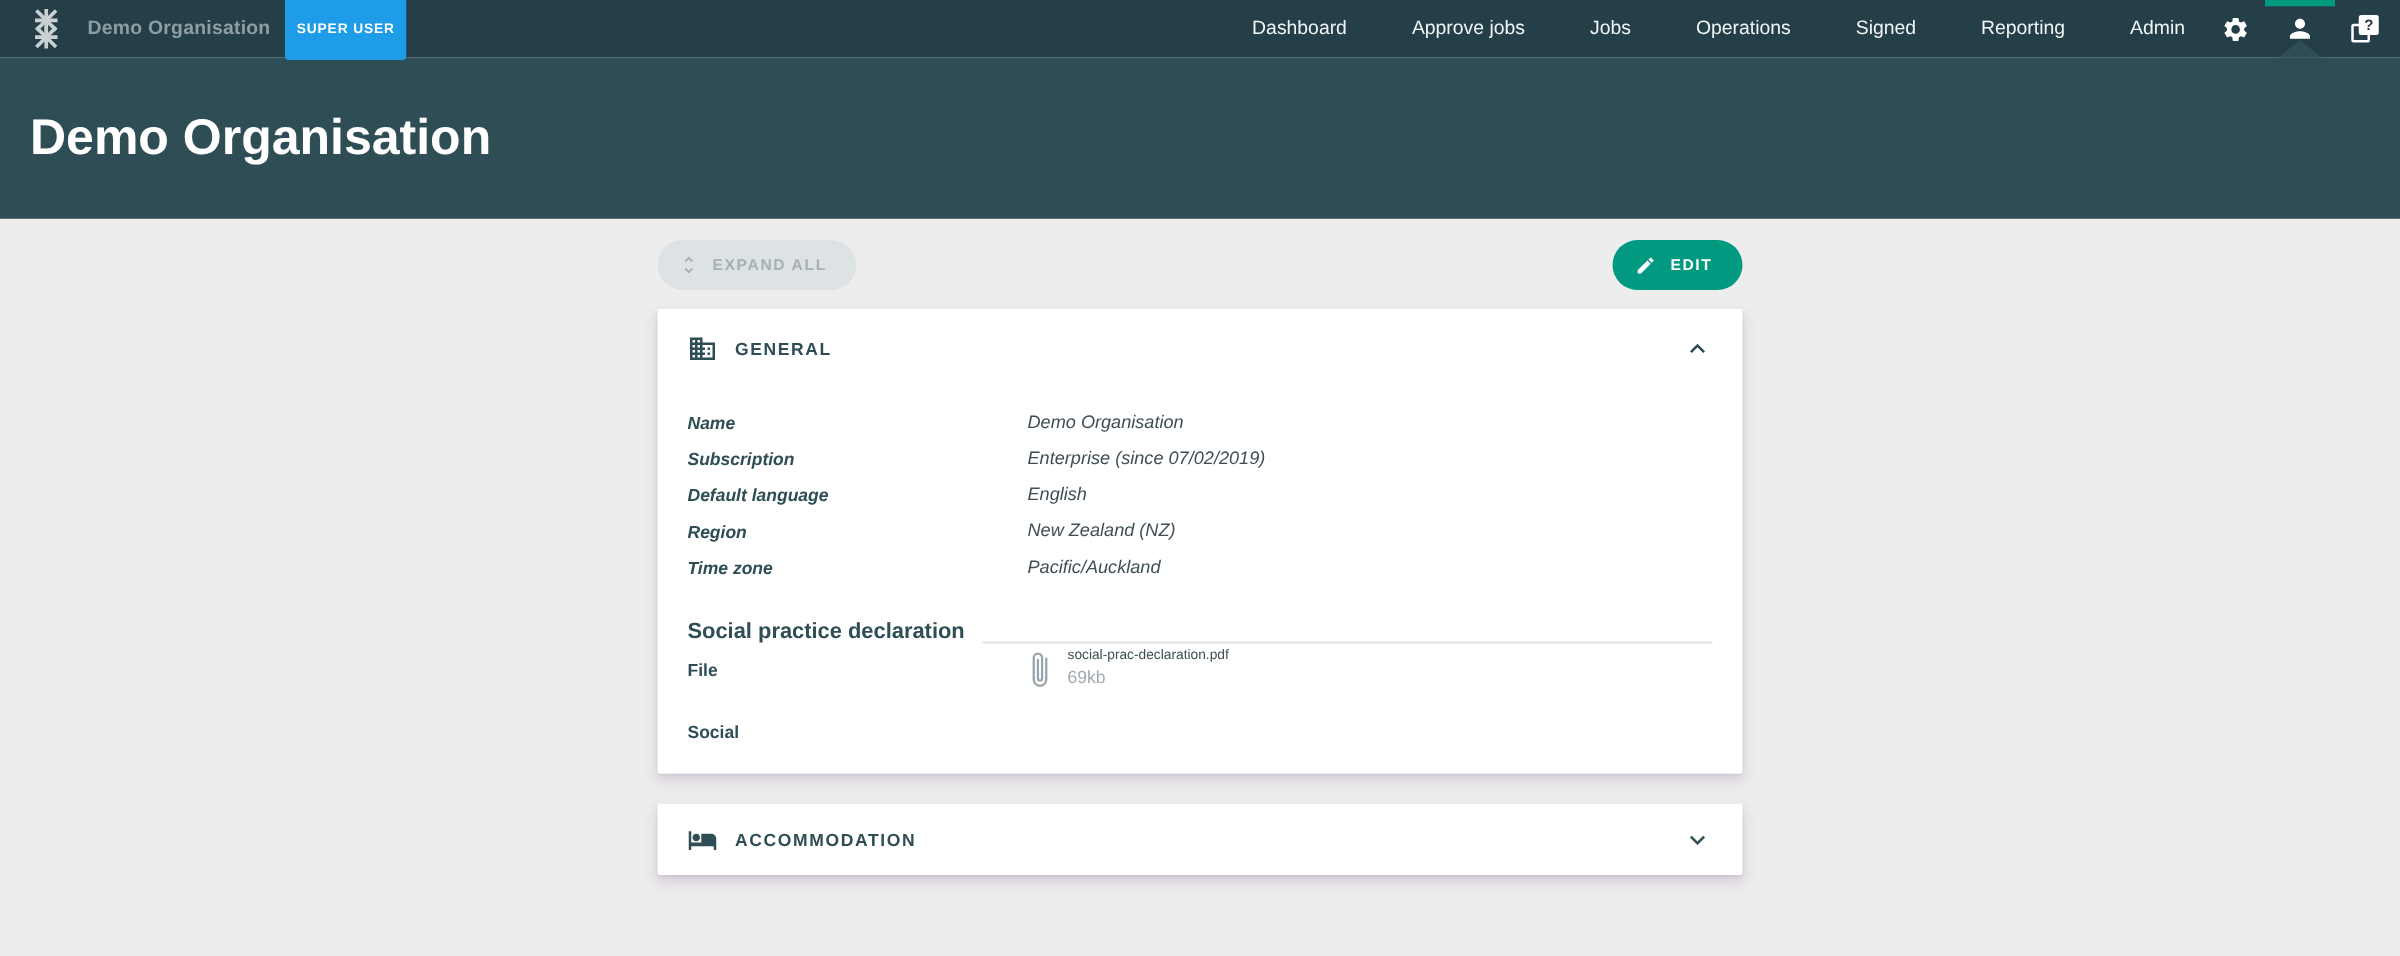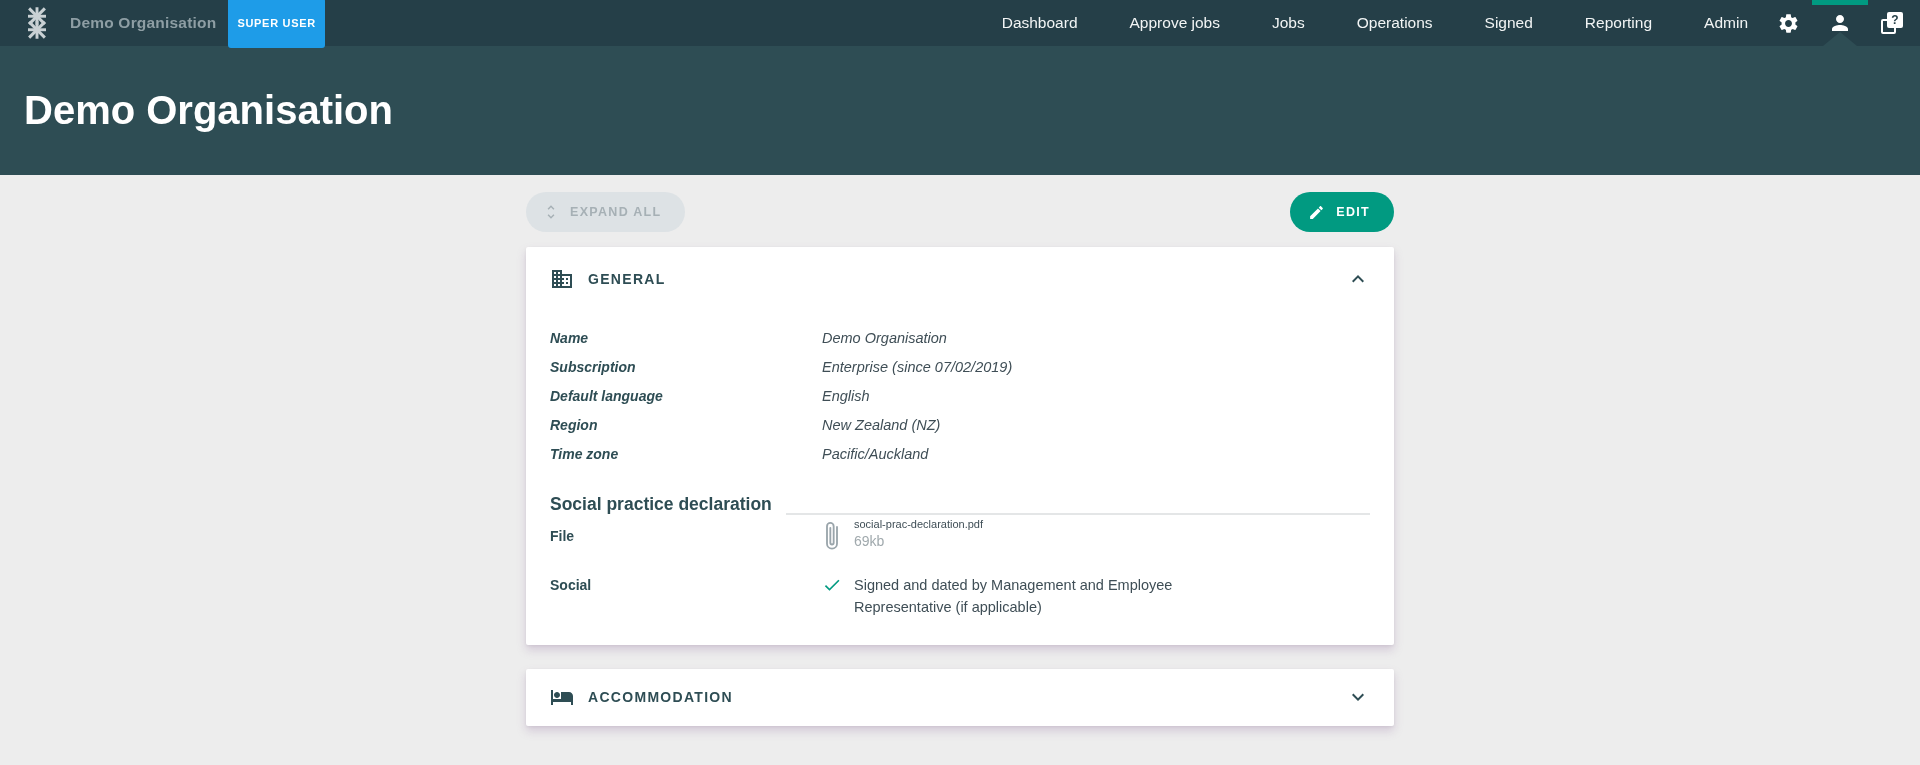--- a/index.html
+++ b/index.html
@@ -244,26 +244,20 @@
         </svg>
         <span>
           <div class="file-name">social-prac-declaration.pdf</div>
           <div class="file-size">69kb</div>
         </span>
       </span>
     </div>
 
     <div class="signed-row">
       <span class="field-label">Social</span>
-      <span class="signed-value">
-        <svg width="20" height="20" viewBox="0 0 24 24">
-          <path d="M9 16.17L4.83 12l-1.42 1.41L9 19 21 7l-1.41-1.41z"></path>
-        </svg>
-        <span class="signed-text">Signed and dated by Management and Employee Representative (if applicable)</span>
-      </span>
     </div>
   </div>
 
   <div class="card card-accommodation">
     <svg class="card-ico" width="24" height="24" viewBox="0 0 24 24" fill="#2e4d54">
       <path d="M7 13c1.66 0 3-1.34 3-3S8.66 7 7 7s-3 1.34-3 3 1.34 3 3 3zm12-6h-8v7H3V5H1v15h2v-3h18v3h2v-9c0-2.21-1.79-4-4-4z"></path>
     </svg>
     <span class="card-title">ACCOMMODATION</span>
     <svg class="chev" width="24" height="24" viewBox="0 0 24 24">
       <path d="M16.59 8.59L12 13.17 7.41 8.59 6 10l6 6 6-6z"></path>

